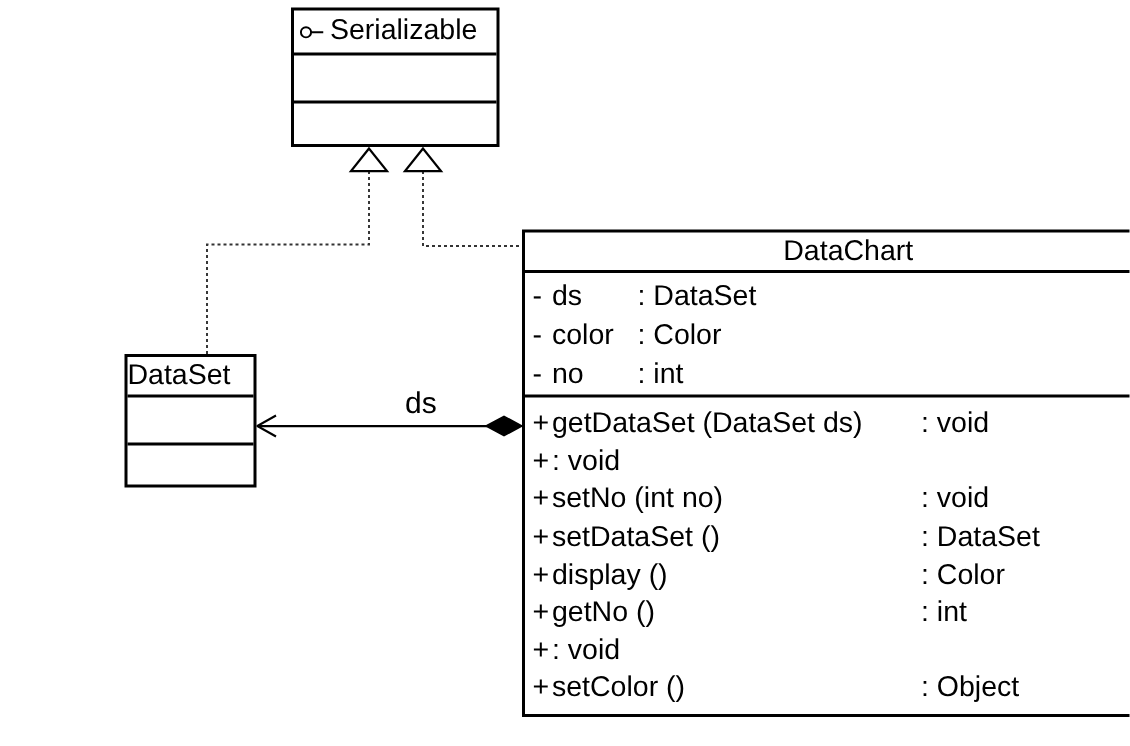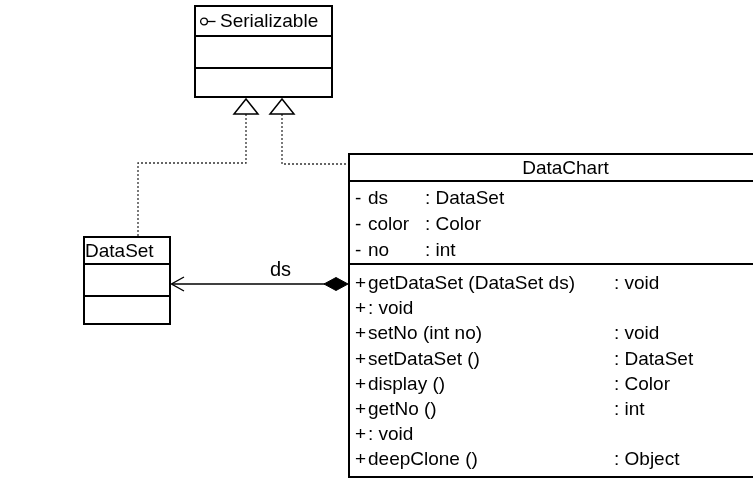--- a/index.html
+++ b/index.html
@@ -161,21 +161,21 @@
         <span class="vis">+</span>
         <span class="op-sig">getNo ()</span>
         <span class="op-ret">: int</span>
       </div>
       <div class="row">
         <span class="vis">+</span>
         <span class="op-ret">: void</span>
       </div>
       <div class="row">
         <span class="vis">+</span>
-        <span class="op-sig">deepClone ()</span>
+        <span class="op-sig">setColor ()</span>
         <span class="op-ret">: Object</span>
       </div>
     </div>
   </div>
 
   <div class="assoc-label">ds</div>
 
 </div>
 
 </body></html>

